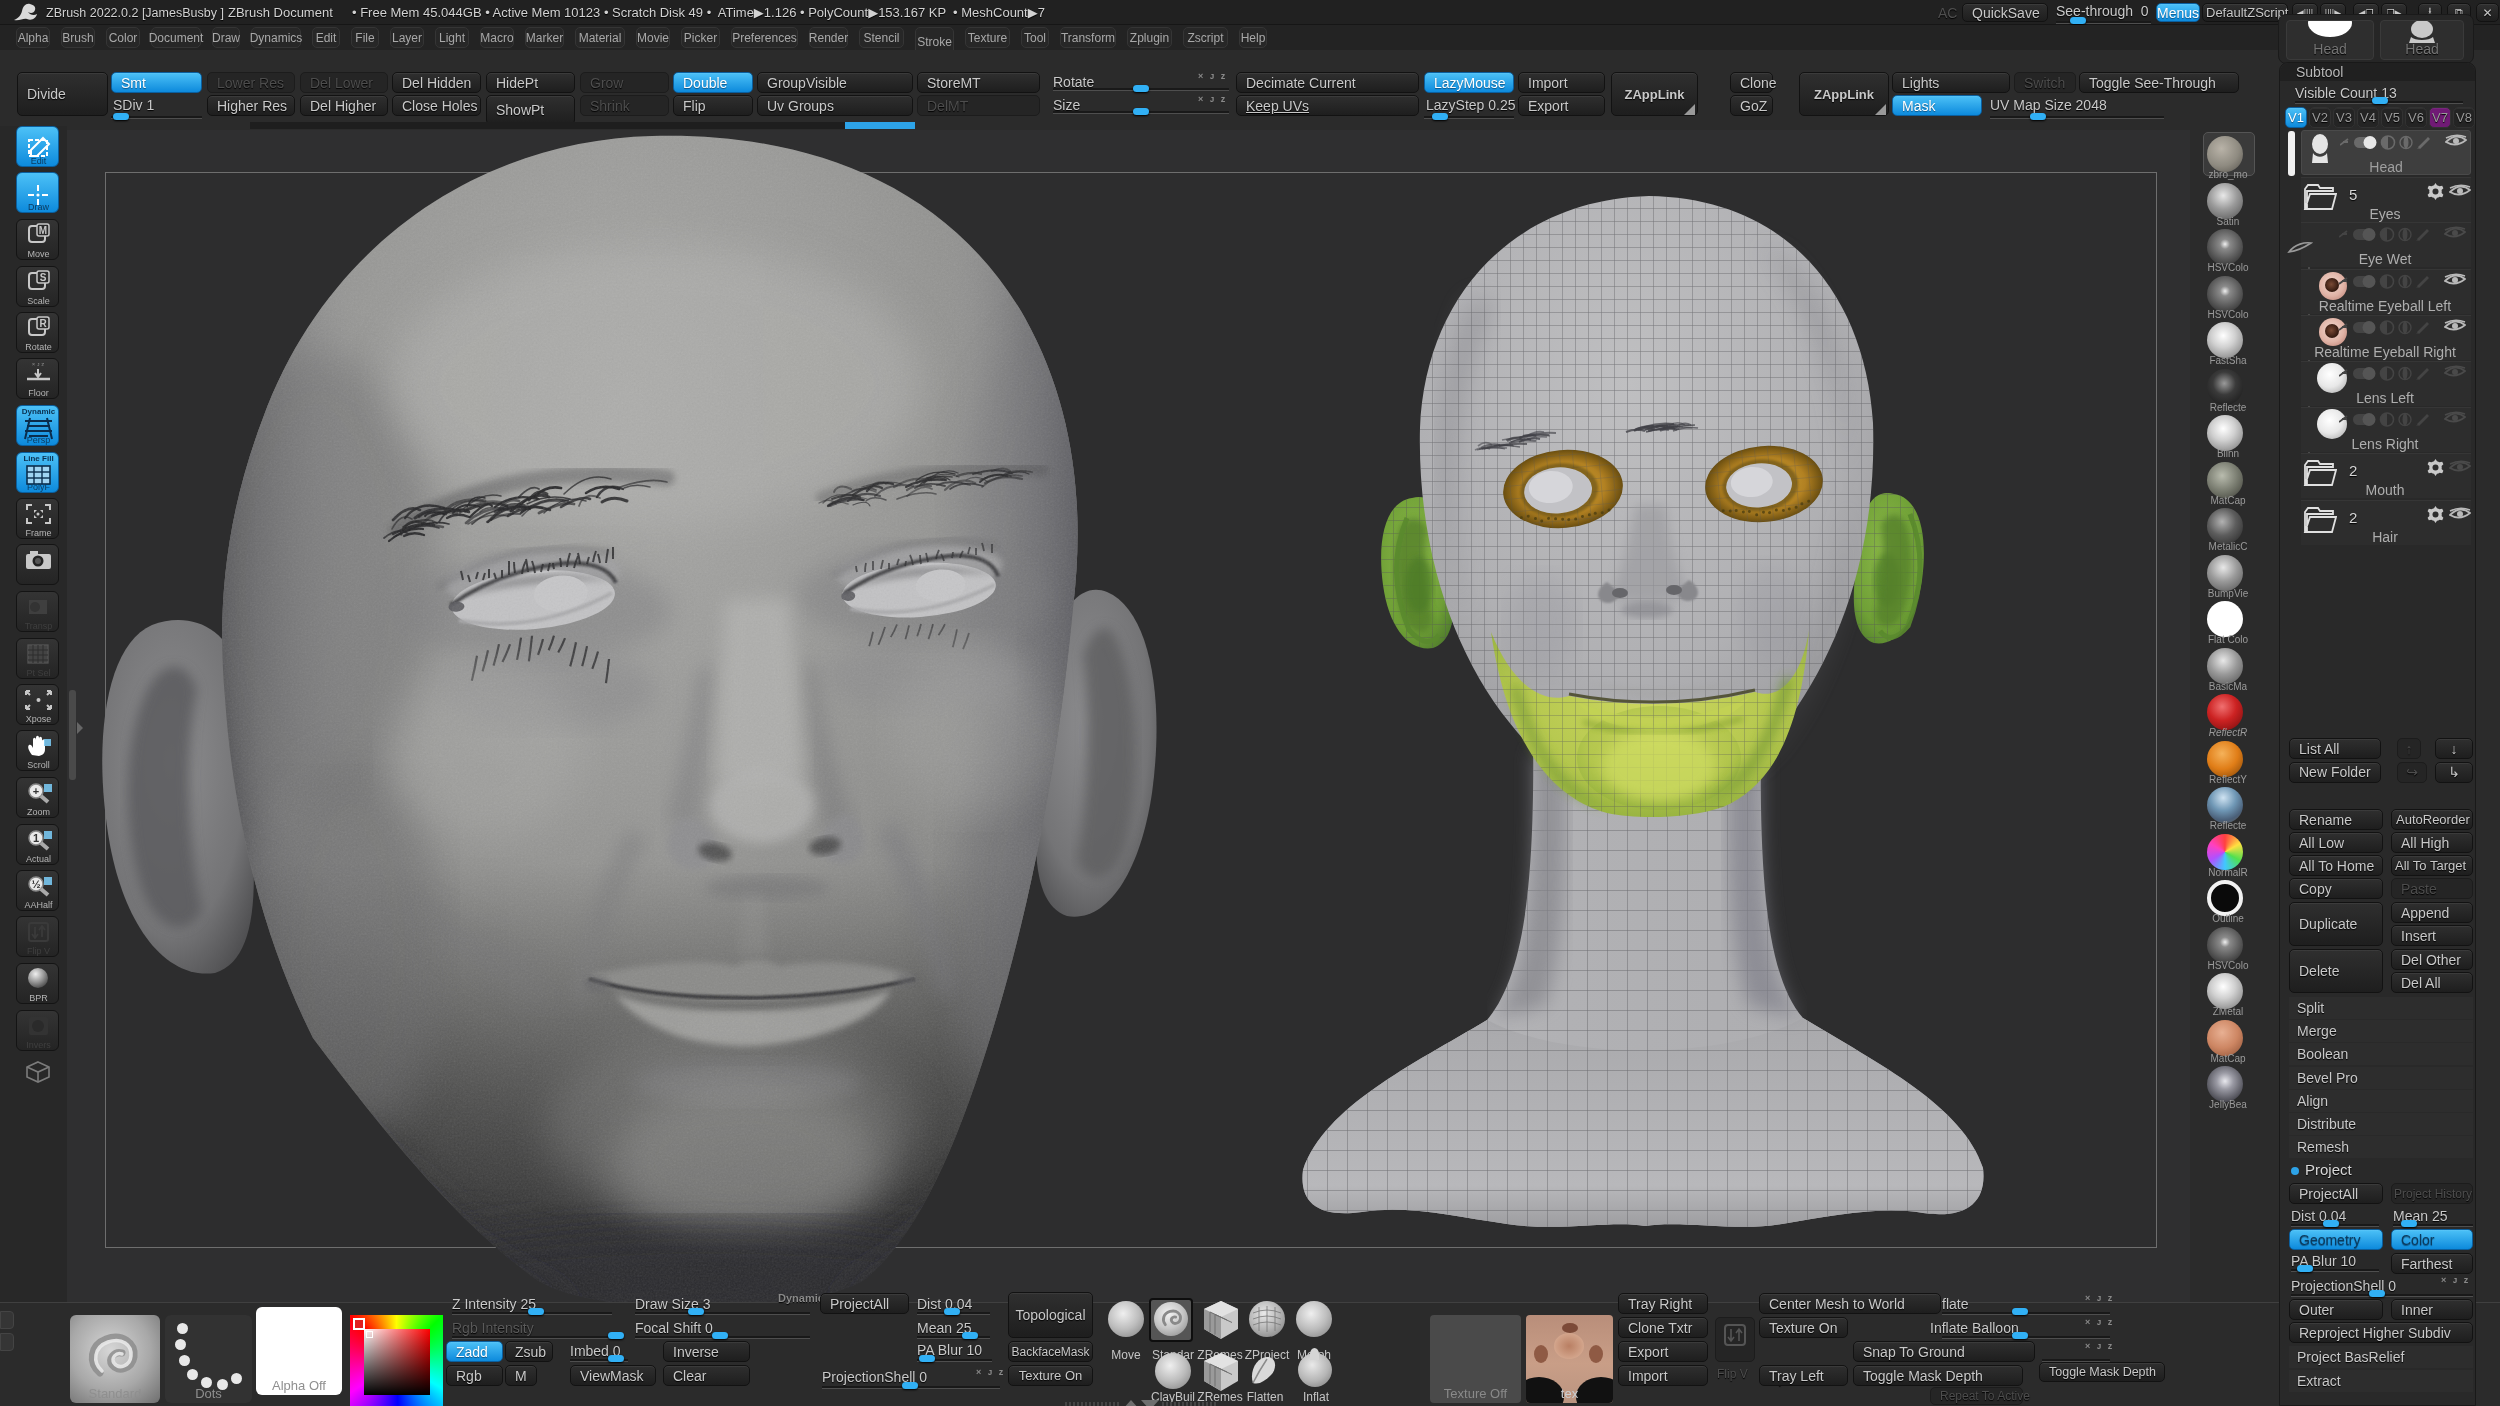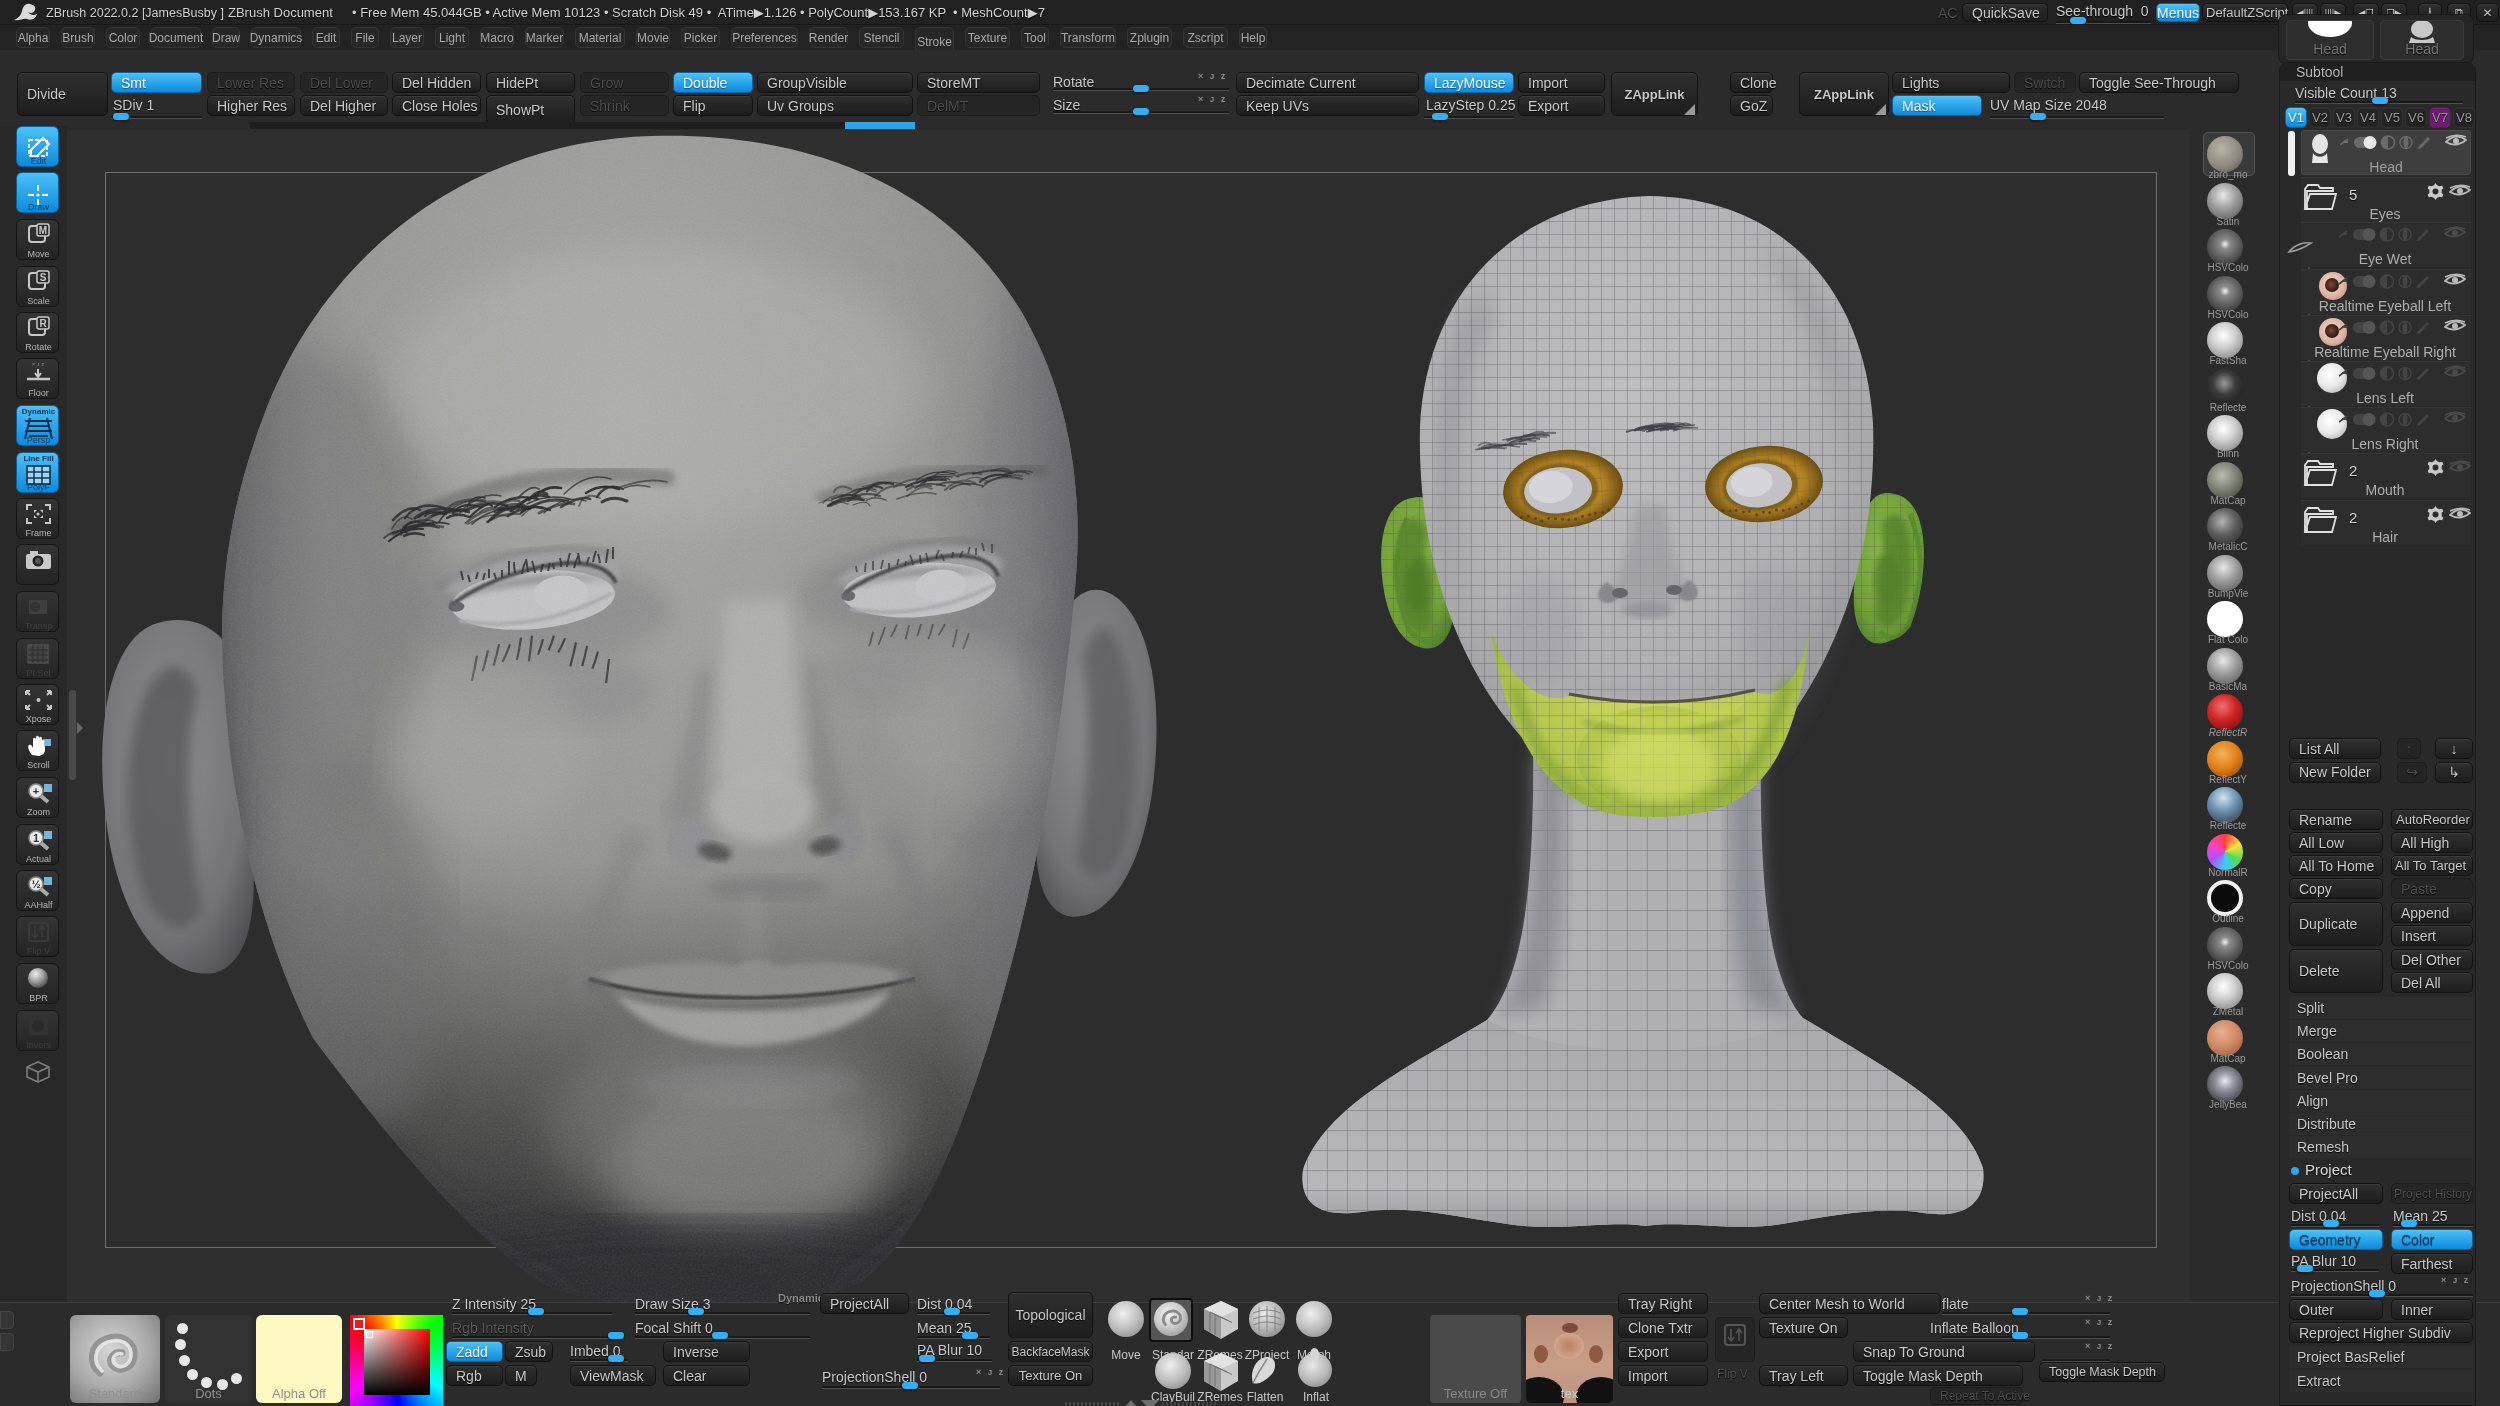--- a/index.html
+++ b/index.html
@@ -94,21 +94,21 @@
 <div class="btn dis" style="left:917px;top:45px;width:123px;height:21px;font-size:14px;">DelMT</div>
 <span class="lab" style="left:1053px;top:24px;color:#c9c9c9;font-size:14px;">Rotate</span>
 <div class="track" style="left:1053px;top:38px;width:176px;"></div>
 <div class="dot" style="left:1133px;top:35px;width:16px;"></div>
 <span class="xyz" style="left:1198px;top:21px;">× ᴊ z</span>
 <span class="lab" style="left:1053px;top:47px;color:#c9c9c9;font-size:14px;">Size</span>
 <div class="track" style="left:1053px;top:61px;width:176px;"></div>
 <div class="dot" style="left:1133px;top:58px;width:16px;"></div>
 <span class="xyz" style="left:1198px;top:44px;">× ᴊ z</span>
 <div class="btn " style="left:1236px;top:22px;width:183px;height:21px;font-size:14px;">Decimate Current</div>
-<div class="btn " style="left:1236px;top:45px;width:183px;height:21px;font-size:14px;">Keep UVs</div>
+<div class="btn " style="left:1236px;top:45px;width:183px;height:21px;font-size:14px;text-decoration:underline;">Keep UVs</div>
 <div class="btn blue" style="left:1424px;top:22px;width:90px;height:21px;font-size:14px;">LazyMouse</div>
 <span class="lab" style="left:1426px;top:47px;color:#c9c9c9;font-size:14px;">LazyStep 0.25</span>
 <div class="track" style="left:1424px;top:66px;width:90px;"></div>
 <div class="dot" style="left:1432px;top:63px;width:16px;"></div>
 <div class="btn " style="left:1518px;top:22px;width:87px;height:21px;font-size:14px;">Import</div>
 <div class="btn " style="left:1518px;top:45px;width:87px;height:21px;font-size:14px;">Export</div>
 <div class="btn ctr" style="left:1611px;top:22px;width:87px;height:44px;font-size:14px;font-weight:bold;font-size:13px;">ZAppLink</div>
 <div class="ab" style="left:1684px;top:54px;width:0;height:0;border-left:11px solid transparent;border-bottom:11px solid #999;"></div>
 <div class="btn " style="left:1730px;top:22px;width:43px;height:21px;font-size:14px;">Clone</div>
 <div class="btn " style="left:1730px;top:45px;width:43px;height:21px;font-size:14px;">GoZ</div>
@@ -902,21 +902,21 @@
 <div class="ab" style="left:165px;top:12px;width:87px;height:88px;border-radius:6px;background:#323232;">
       <div class="ab" style="left:12px;top:8px;width:11px;height:11px;border-radius:50%;background:#e8e8e8;"></div>
       <div class="ab" style="left:10px;top:24px;width:11px;height:11px;border-radius:50%;background:#e8e8e8;"></div>
       <div class="ab" style="left:14px;top:40px;width:11px;height:11px;border-radius:50%;background:#e8e8e8;"></div>
       <div class="ab" style="left:22px;top:54px;width:11px;height:11px;border-radius:50%;background:#e8e8e8;"></div>
       <div class="ab" style="left:36px;top:62px;width:11px;height:11px;border-radius:50%;background:#e8e8e8;"></div>
       <div class="ab" style="left:52px;top:64px;width:11px;height:11px;border-radius:50%;background:#e8e8e8;"></div>
       <div class="ab" style="left:66px;top:58px;width:11px;height:11px;border-radius:50%;background:#e8e8e8;"></div>
       <div class="ab" style="left:0;bottom:2px;width:87px;text-align:center;font-size:13px;color:#8f8f8f;">Dots</div>
     </div>
-<div class="ab" style="left:256px;top:12px;width:86px;height:88px;border-radius:6px;background:#fef9c3;">
+<div class="ab" style="left:256px;top:4px;width:86px;height:88px;border-radius:6px;background:#ffffff;">
       <div class="ab" style="left:0;bottom:2px;width:86px;text-align:center;font-size:13px;color:#8f8f8f;">Alpha Off</div>
     </div>
 <div class="ab" style="left:350px;top:12px;width:93px;height:93px;background:conic-gradient(from 315deg, #ff0000 0%, #ffff00 12.5%, #00ff00 25%, #00ffff 46%, #0000ff 62%, #ff00ff 78%, #ff0000 100%);">
       <div class="ab" style="left:14px;top:14px;width:66px;height:66px;background:linear-gradient(to right,#fff,#f00);"></div>
       <div class="ab" style="left:14px;top:14px;width:66px;height:66px;background:linear-gradient(to bottom,rgba(0,0,0,0),#000);"></div>
       <div class="ab" style="left:3px;top:3px;width:12px;height:12px;background:#e02020;border:2px solid #fff;"></div>
       <div class="ab" style="left:16px;top:16px;width:7px;height:7px;border:1.5px solid #fff;background:none;"></div>
     </div>
 <span class="lab" style="left:452px;top:-7px;color:#c9c9c9;font-size:14px;">Z Intensity 25</span>
 <div class="track" style="left:452px;top:9px;width:160px;"></div>

